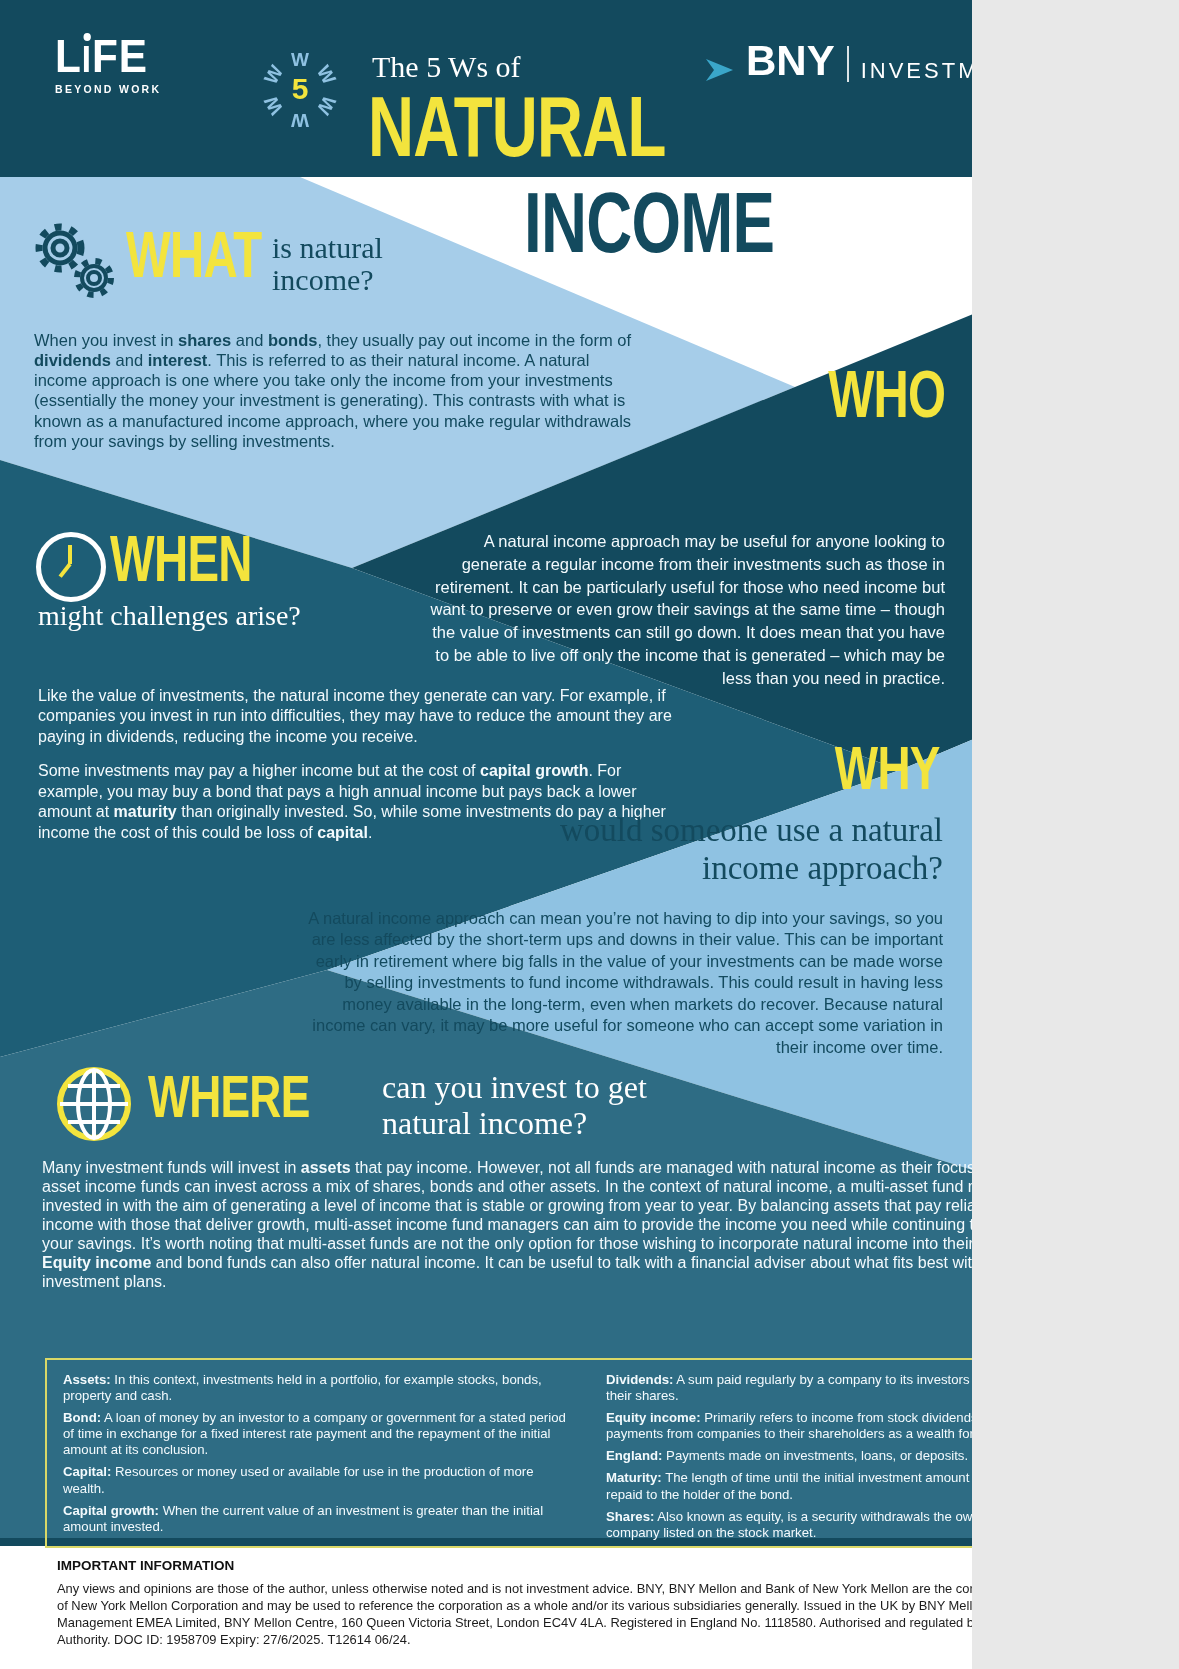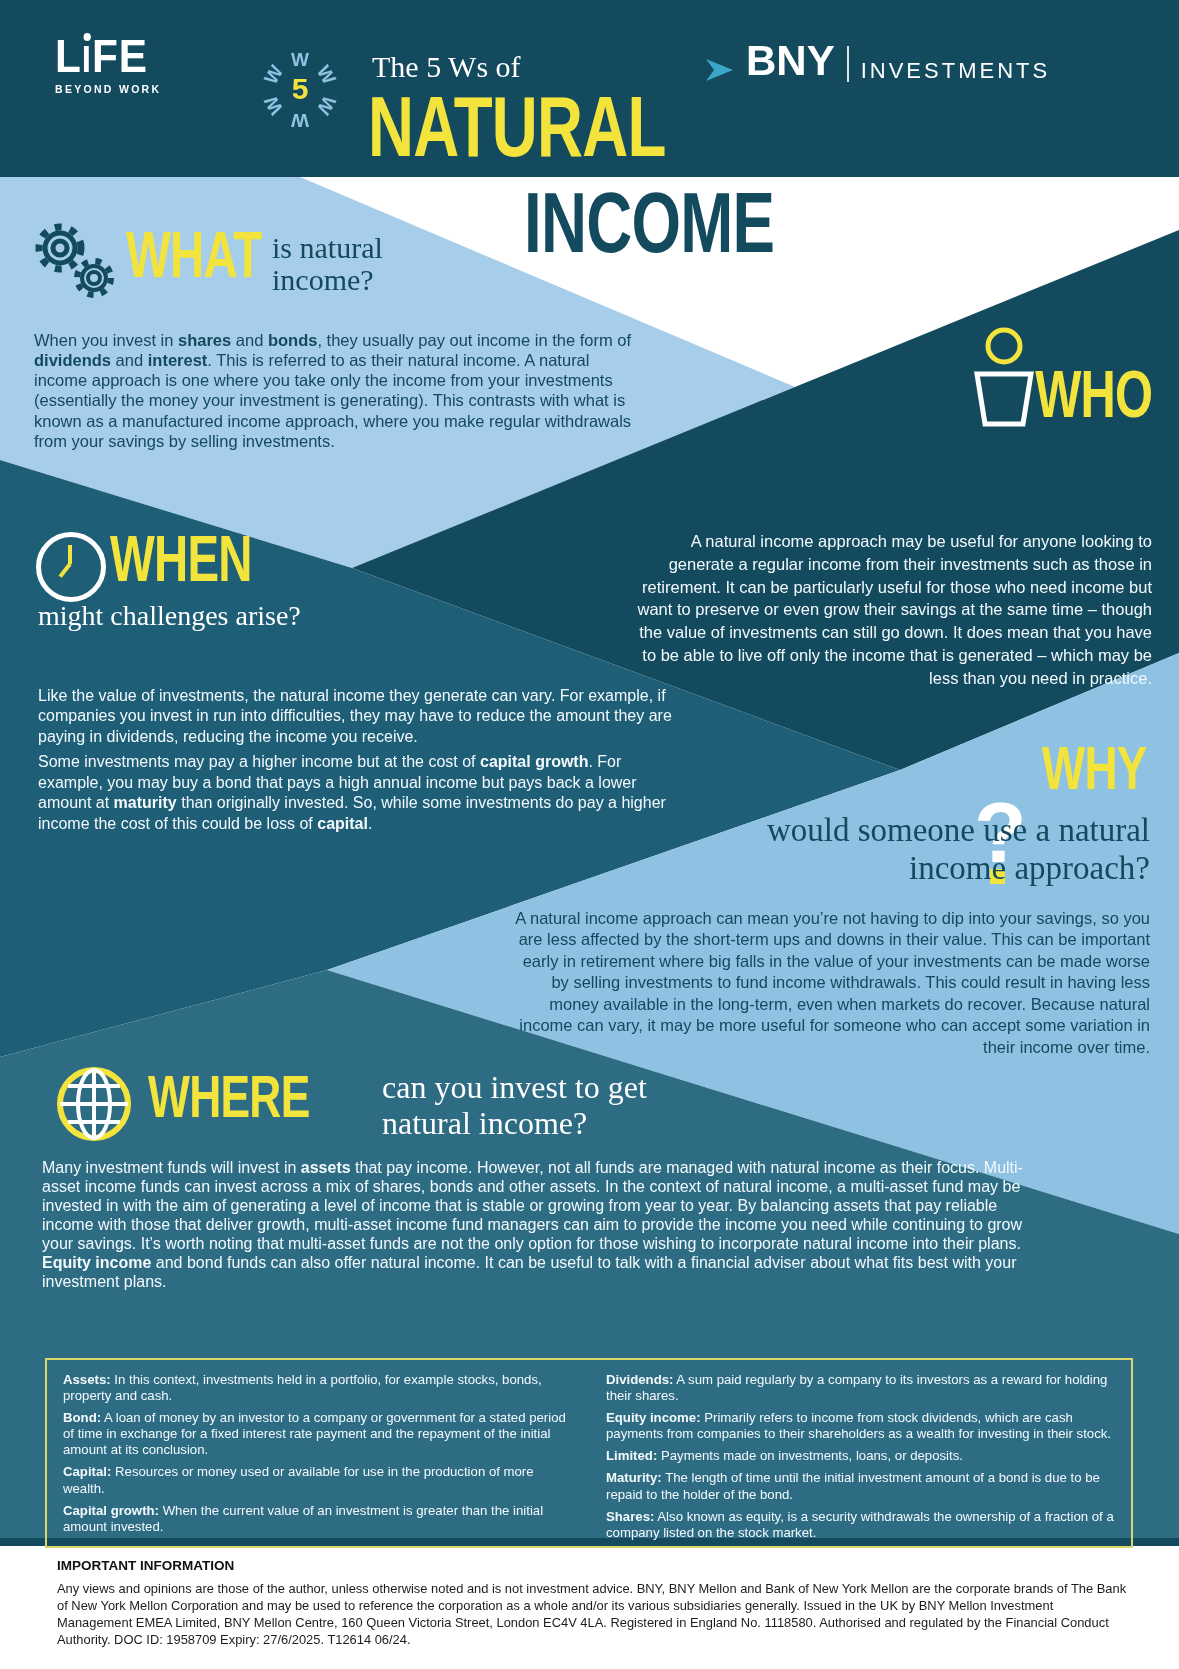--- a/index.html
+++ b/index.html
@@ -6,21 +6,21 @@
     --navy:#134a5e;
     --teal:#1e5e76;
     --teal2:#2e6c84;
     --lb1:#a6cde9;
     --lb2:#8fc2e2;
     --yel:#f3e43d;
     --wt:#f3fafd;
   }
   html,body{margin:0;padding:0;background:#e8e8e8;}
   .page{
-    position:relative;width:1179px;height:1669px;overflow:hidden;
+    position:relative;width:972px;height:1669px;overflow:hidden;
     background:#ffffff;font-family:"Liberation Sans",sans-serif;
   }
   .abs{position:absolute;}
   .bg{position:absolute;inset:0;}
   .bg-header{background:var(--navy);clip-path:polygon(0 0,1179px 0,1179px 177px,0 177px);}
   .bg-what{background:var(--lb1);clip-path:polygon(0 177px,300px 177px,795px 387px,352px 568px,0 460px);}
   .bg-who{background:var(--navy);clip-path:polygon(1179px 230px,1179px 653px,900px 770px,352px 568px);}
   .bg-when{background:var(--teal);clip-path:polygon(0 460px,352px 568px,900px 770px,327px 970px,0 1057px);}
   .bg-why{background:var(--lb2);clip-path:polygon(1179px 653px,1179px 1234px,327px 970px,900px 770px);}
   .bg-where{background:var(--teal2);clip-path:polygon(0 1057px,327px 970px,1179px 1234px,1179px 1546px,0 1546px);}
@@ -128,21 +128,21 @@
   <div class="abs hd" style="right:27px;top:362px;font-size:66px;"><span class="cond-r">WHO</span></div>
   <div class="abs bt r" style="right:27px;top:530px;width:530px;font-size:16.5px;line-height:1.38;color:var(--wt);">A natural income approach may be useful for anyone looking to generate a regular income from their investments such as those in retirement. It can be particularly useful for those who need income but want to preserve or even grow their savings at the same time – though the value of investments can still go down. It does mean that you have to be able to live off only the income that is generated – which may be less than you need in practice.</div>
 
   <div class="abs clock" style="left:36px;top:532px;">
     <div class="h1"></div>
       <div class="h2"></div>
   </div>
   <div class="abs hd" style="left:110px;top:528px;font-size:64px;"><span class="cond">WHEN</span></div>
   <div class="abs serif" style="left:38px;top:600px;font-size:28px;color:#fff;">might challenges arise?</div>
   <div class="abs" style="left:38px;top:686px;width:652px;color:var(--wt);">
-    <p class="bt" style="margin:0 0 5px 0;font-size:16px;line-height:1.28;">Like the value of investments, the natural income they generate can vary. For example, if companies you invest in run into difficulties, they may have to reduce the amount they are paying in dividends, reducing the income you receive.</p>
+    <p class="bt" style="margin:0 0 14px 0;font-size:16px;line-height:1.28;">Like the value of investments, the natural income they generate can vary. For example, if companies you invest in run into difficulties, they may have to reduce the amount they are paying in dividends, reducing the income you receive.</p>
     <p class="bt" style="margin:0 0 14px 0;font-size:16px;line-height:1.28;">Some investments may pay a higher income but at the cost of <b>capital growth</b>. For example, you may buy a bond that pays a high annual income but pays back a lower amount at <b>maturity</b> than originally invested. So, while some investments do pay a higher income the cost of this could be loss of <b>capital</b>.</p>
   </div>
 
   <div class="abs q-icon" style="left:974px;top:724px;">
     <span>?</span>
     <div class="q-dot"></div>
   </div>
   <div class="abs hd" style="right:32px;top:738px;font-size:62px;"><span class="cond-r">WHY</span></div>
   <div class="abs serif r" style="right:29px;top:812px;width:445px;font-size:33px;line-height:1.15;color:var(--navy);">would someone use a natural income approach?</div>
   <div class="abs bt r" style="right:29px;top:908px;width:648px;font-size:16.5px;line-height:1.3;color:var(--navy);">A natural income approach can mean you’re not having to dip into your savings, so you are less affected by the short-term ups and downs in their value. This can be important early in retirement where big falls in the value of your investments can be made worse by selling investments to fund income withdrawals. This could result in having less money available in the long-term, even when markets do recover. Because natural income can vary, it may be more useful for someone who can accept some variation in their income over time.</div>
@@ -162,21 +162,21 @@
   <div class="abs gloss-box" style="left:45px;top:1334px;width:1088px;height:190px;margin-top:24px;">
     <div class="gloss-col">
       <p class="g-entry"><b>Assets:</b> <span>In this context, investments held in a portfolio, for example stocks, bonds, property and cash.</span></p>
       <p class="g-entry"><b>Bond:</b> <span>A loan of money by an investor to a company or government for a stated period of time in exchange for a fixed interest rate payment and the repayment of the initial amount at its conclusion.</span></p>
       <p class="g-entry"><b>Capital:</b> <span>Resources or money used or available for use in the production of more wealth.</span></p>
       <p class="g-entry"><b>Capital growth:</b> <span>When the current value of an investment is greater than the initial amount invested.</span></p>
     </div>
     <div class="gloss-col">
       <p class="g-entry"><b>Dividends:</b> <span>A sum paid regularly by a company to its investors as a reward for holding their shares.</span></p>
       <p class="g-entry"><b>Equity income:</b> <span>Primarily refers to income from stock dividends, which are cash payments from companies to their shareholders as a wealth for investing in their stock.</span></p>
-      <p class="g-entry"><b>Limited:</b> <span>Payments made on investments, loans, or deposits.</span></p>
+      <p class="g-entry"><b>England:</b> <span>Payments made on investments, loans, or deposits.</span></p>
       <p class="g-entry"><b>Maturity:</b> <span>The length of time until the initial investment amount of a bond is due to be repaid to the holder of the bond.</span></p>
       <p class="g-entry"><b>Shares:</b> <span>Also known as equity, is a security withdrawals the ownership of a fraction of a company listed on the stock market.</span></p>
     </div>
   </div>
 
   <div class="abs foot-h" style="left:57px;top:1558px;">IMPORTANT INFORMATION</div>
   <div class="abs foot-b" style="left:57px;top:1580px;width:1072px;">Any views and opinions are those of the author, unless otherwise noted and is not investment advice. BNY, BNY Mellon and Bank of New York Mellon are the corporate brands of The Bank of New York Mellon Corporation and may be used to reference the corporation as a whole and/or its various subsidiaries generally. Issued in the UK by BNY Mellon Investment Management EMEA Limited, BNY Mellon Centre, 160 Queen Victoria Street, London EC4V 4LA. Registered in England No. 1118580. Authorised and regulated by the Financial Conduct Authority. DOC ID: 1958709 Expiry: 27/6/2025. T12614 06/24.</div>
 
 </div>
 

